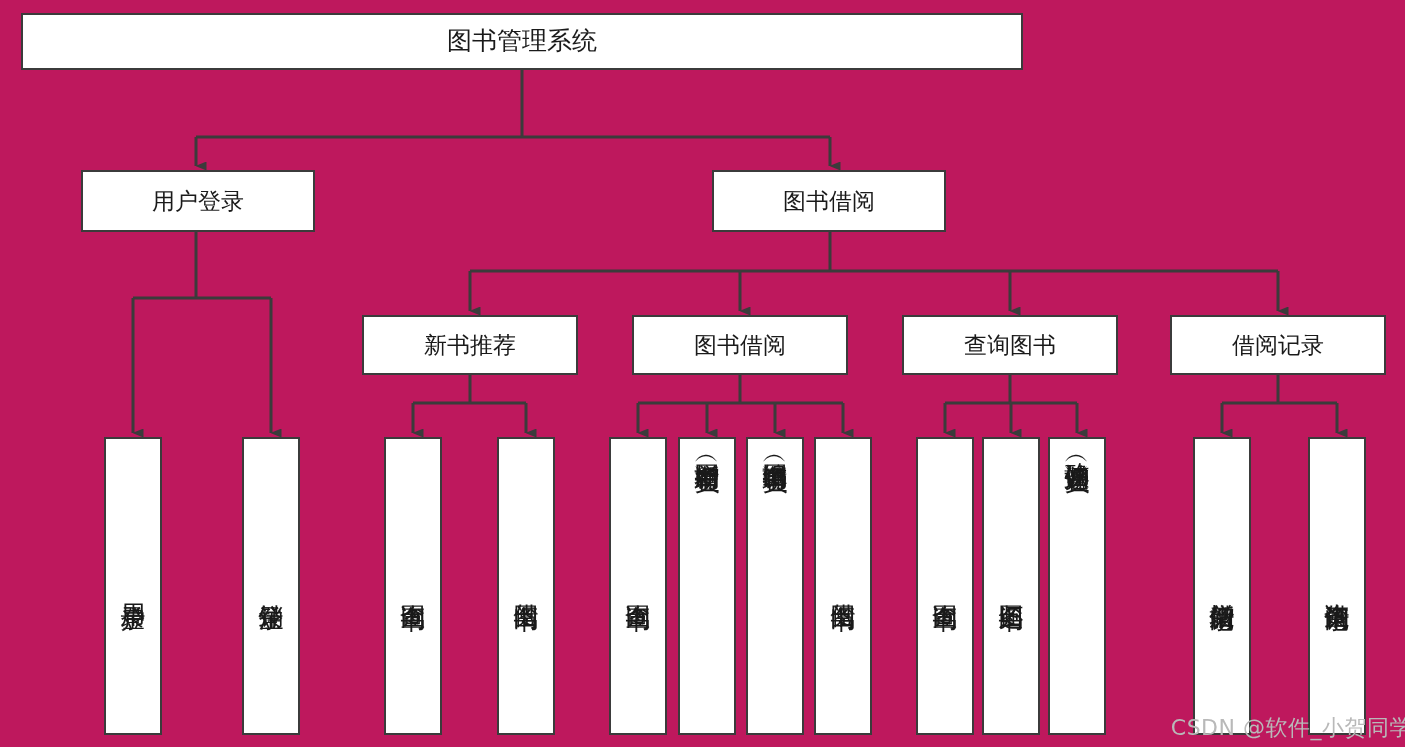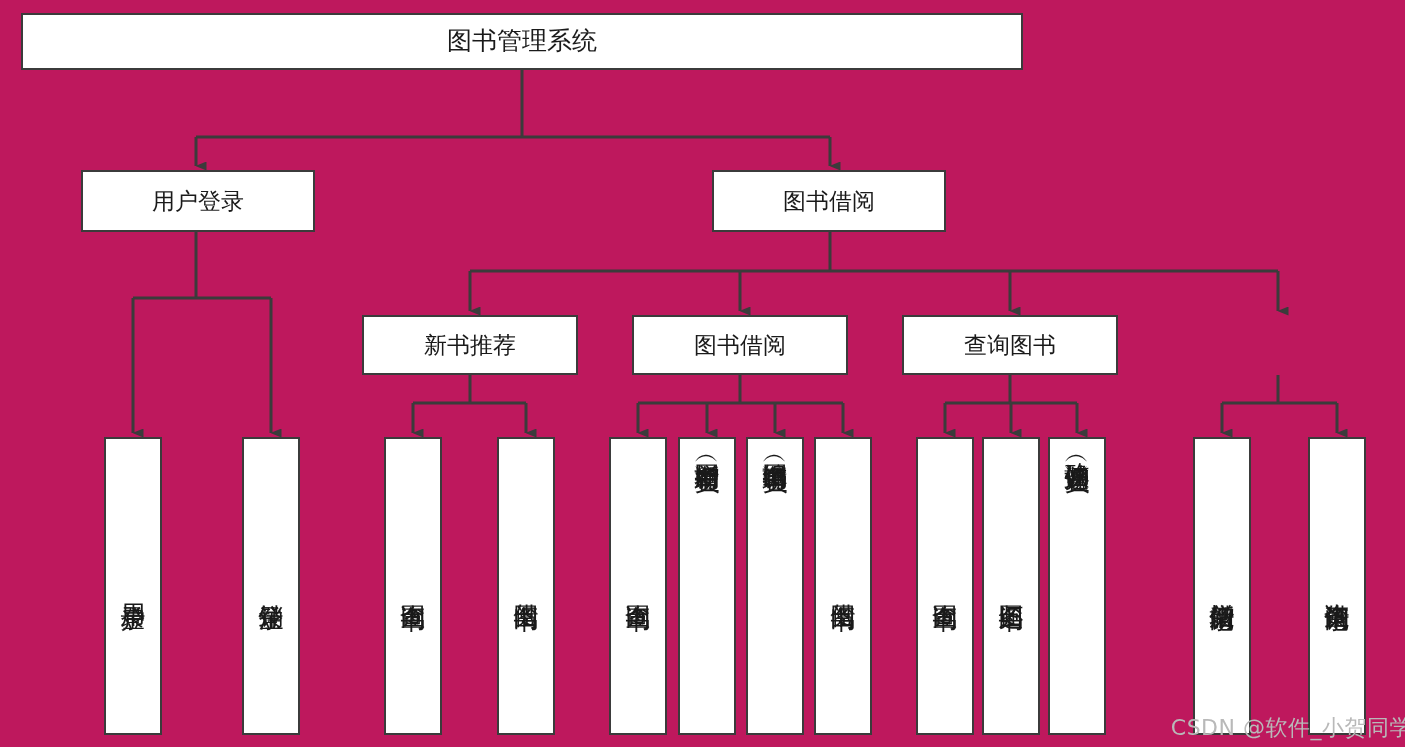--- a/index.html
+++ b/index.html
@@ -142,20 +142,23 @@
 
   <div class="node-box level-2" style="left:362px; top:315px; width:216px; height:60px;">
     <span class="node-label">新书推荐</span>
   </div>
   <div class="node-box level-2" style="left:632px; top:315px; width:216px; height:60px;justify-content:center;">
     <span class="node-label">图书借阅</span>
   </div>
   <div class="node-box level-2" style="left:902px; top:315px; width:216px; height:60px;">
     <span class="node-label">查询图书</span>
   </div>
+  <div class="node-box level-2" style="left:1170px; top:315px; width:216px; height:60px;">
+    <span class="node-label">借阅记录</span>
+  </div>
 
   <div class="node-box leaf-box" style="left:104px; top:437px; width:58px; height:298px;">
     <span class="node-label">用户登录</span>
   </div>
   <div class="node-box leaf-box" style="left:242px; top:437px; width:58px; height:298px;">
     <span class="node-label">注销登录</span>
   </div>
 
   <div class="node-box leaf-box" style="left:384px; top:437px; width:58px; height:298px;">
     <span class="node-label">查询图书</span>

